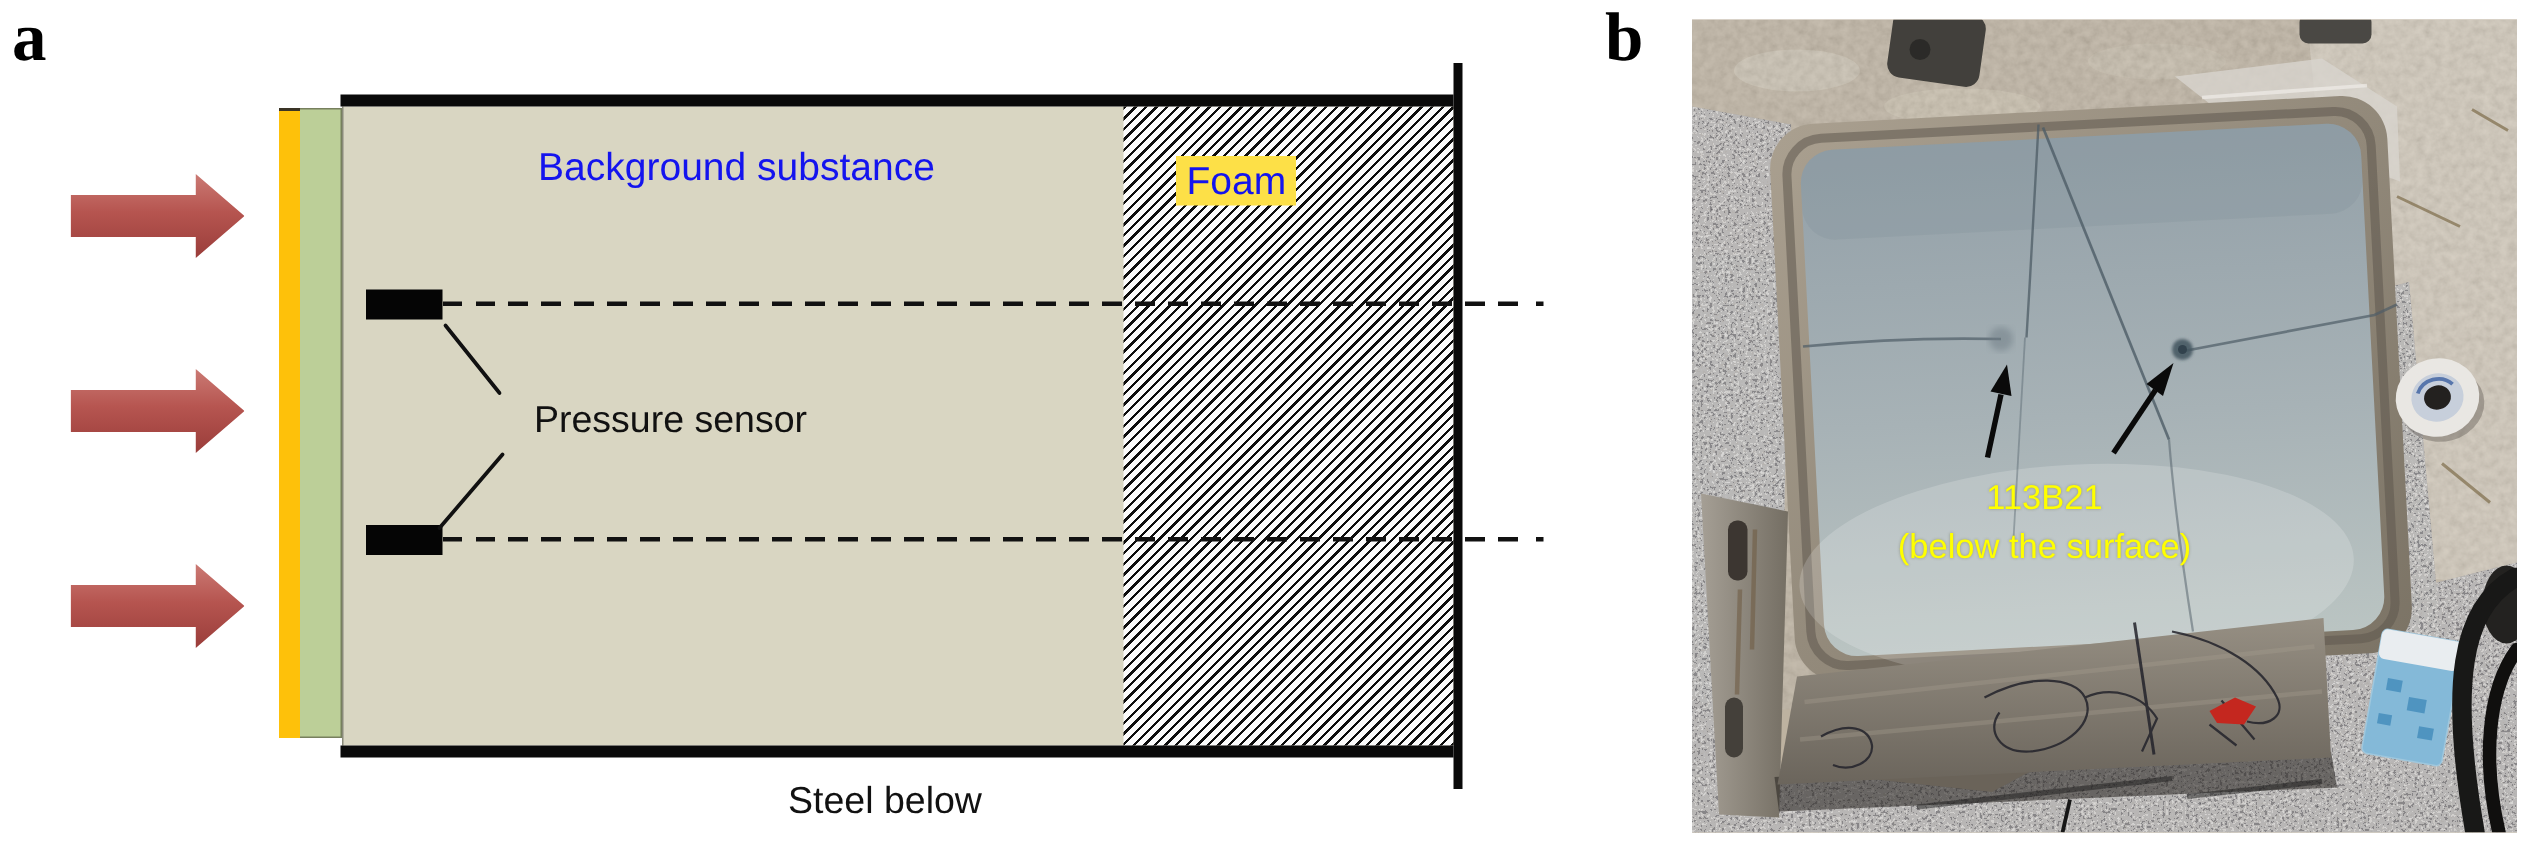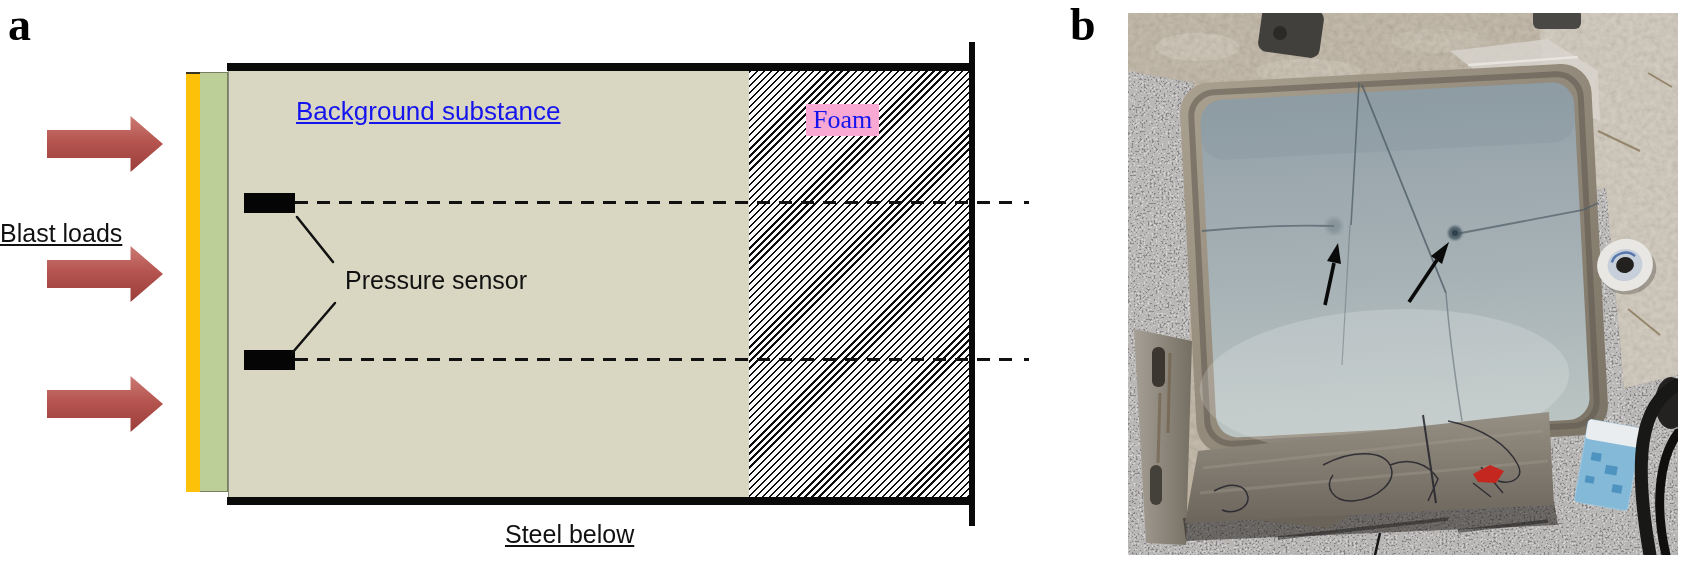--- a/index.html
+++ b/index.html
@@ -3,53 +3,52 @@
 <meta charset="utf-8">
 <style>
   html,body{margin:0;padding:0;background:#ffffff;}
   #fig{position:relative;width:1683px;height:564px;background:#fff;overflow:hidden;
        font-family:"Liberation Sans","DejaVu Sans",sans-serif;color:#111;}
   .abs{position:absolute;}
   .panel-letter{font-family:"Liberation Serif","DejaVu Serif",serif;font-weight:700;
                 font-size:46px;line-height:1;color:#000;}
   .lbl{font-size:25px;color:#111;white-space:nowrap;}
   .blue-lbl{font-size:26px;color:#1414ee;white-space:nowrap;}
-  .center{text-decoration:underline;}
+  .center{text-align:center;}
   
   .blast-arrow{position:absolute;left:47px;width:116px;height:56px;
     background:linear-gradient(180deg,#cb7a74 0%,#b65550 45%,#9a3d3a 100%);
     clip-path:polygon(0 25%,72% 25%,72% 0,100% 50%,72% 100%,72% 75%,0 75%);}
   
   .bar{position:absolute;background:#0a0a0a;}
   .strip{position:absolute;box-sizing:border-box;}
   .tanbox{position:absolute;left:228px;top:71px;width:741px;height:426px;
     background:#d9d6c2;border-left:1px solid #8a8a7a;}
   .foam{position:absolute;left:749px;top:71px;width:220px;height:426px;
     background:repeating-linear-gradient(135deg,#0d0d0d 0 1.6px,#fbfbfb 1.6px 5px);}
   .sensor{position:absolute;left:244px;width:51px;height:20px;background:#050505;}
   .dash{position:absolute;height:3px;
     background:repeating-linear-gradient(90deg,#111 0 13px,transparent 13px 22px);}
   .enddot{position:absolute;width:5px;height:3px;background:#111;}
-  .foam-tag{position:absolute;left:806px;top:104px;background:#f9a8d4;padding:1px 7px;font-family:Liberation Serif, serif;}
+  .foam-tag{position:absolute;left:784px;top:104px;background:#fde047;padding:1px 7px;}
   
   .photo{position:absolute;left:1128px;top:13px;width:550px;height:542px;
     background:#bdb2a0;overflow:hidden;}
   .photo svg{position:absolute;left:0;top:0;}
   .anno{position:absolute;left:85px;top:302px;width:300px;text-align:center;
     color:#ffff00;font-size:23px;line-height:33px;z-index:5;
     text-shadow:0 0 2px rgba(60,60,0,.35);}
 </style>
 </head>
 <body>
 
 <div id="fig">
 
   <div class="abs panel-letter" style="left:8px;top:2px;">a</div>
 
-  <div class="abs lbl center" style="left:0;top:219px;width:176px;">Blast loads</div>
 
   <div class="blast-arrow" style="top:116px;"></div>
   <div class="blast-arrow" style="top:246px;"></div>
   <div class="blast-arrow" style="top:376px;"></div>
 
   <div class="strip" style="left:186px;top:72px;width:14px;height:420px;background:#fec10a;border-top:2px solid #3a3426;"></div>
   <div class="strip" style="left:200px;top:72px;width:28px;height:420px;background:#bccf98;border:1px solid #77805e;border-left:none;"></div>
 
   <div class="tanbox"></div>
   <div class="foam"></div>
@@ -64,21 +63,21 @@
   <div class="sensor" style="top:350px;"></div>
   <div class="dash" style="left:295px;top:201px;width:723px;"></div>
   <div class="enddot" style="left:1024px;top:201px;"></div>
   <div class="dash" style="left:295px;top:358px;width:723px;"></div>
   <div class="enddot" style="left:1024px;top:358px;"></div>
 
   <svg class="abs" style="left:285px;top:205px;" width="60" height="160" viewBox="0 0 60 160">
     <line x1="12" y1="12" x2="48" y2="57" stroke="#111" stroke-width="2.5" stroke-linecap="round"></line>
     <line x1="8" y1="147" x2="50" y2="98" stroke="#111" stroke-width="2.5" stroke-linecap="round"></line>
   </svg>
-  <div class="abs lbl" style="left:345px;top:266px;text-align:center;">Pressure sensor</div>
+  <div class="abs lbl" style="left:356px;top:266px;text-align:center;">Pressure sensor</div>
 
   <div class="abs lbl center" style="left:505px;top:520px;width:170px;">Steel below</div>
 
   <div class="abs panel-letter" style="left:1070px;top:2px;">b</div>
 
   <div class="photo">
     <svg width="550" height="542" viewBox="0 0 550 542">
       <defs>
         <linearGradient id="gelG" x1="0" y1="0" x2="0" y2="1">
           <stop offset="0" stop-color="#93a0a8"></stop>
@@ -223,15 +222,19 @@
         <rect x="-20" y="14" width="9" height="7" fill="#4f94c0"></rect>
       </g>
 
       <g fill="none">
         <ellipse cx="543" cy="390" rx="16" ry="26" fill="#232220"></ellipse>
         <path d="M549,372 C512,392 505,445 522,542" stroke="#181817" stroke-width="13" stroke-linecap="round"></path>
         <path d="M550,420 C530,447 527,495 538,542" stroke="#100f0e" stroke-width="9" stroke-linecap="round"></path>
       </g>
     </svg>
 
+    <div class="anno">
+      <div>113B21</div>
+      <div>(below the surface)</div>
+    </div>
   </div>
 
 </div>
 
 </body></html>

